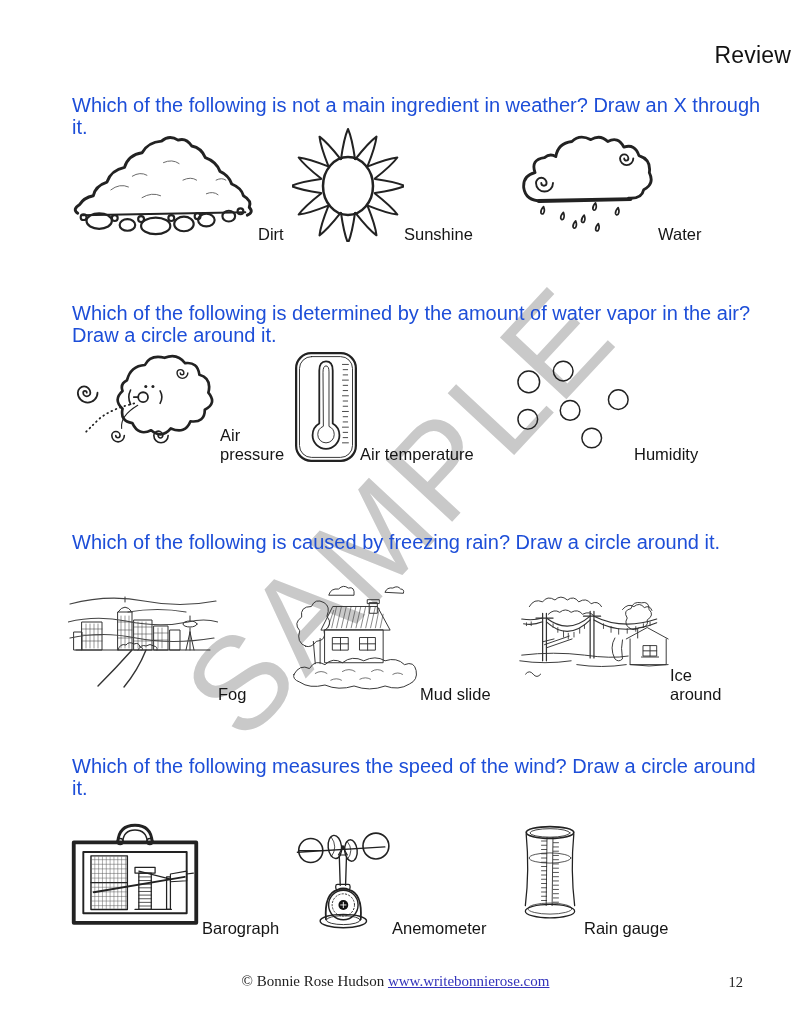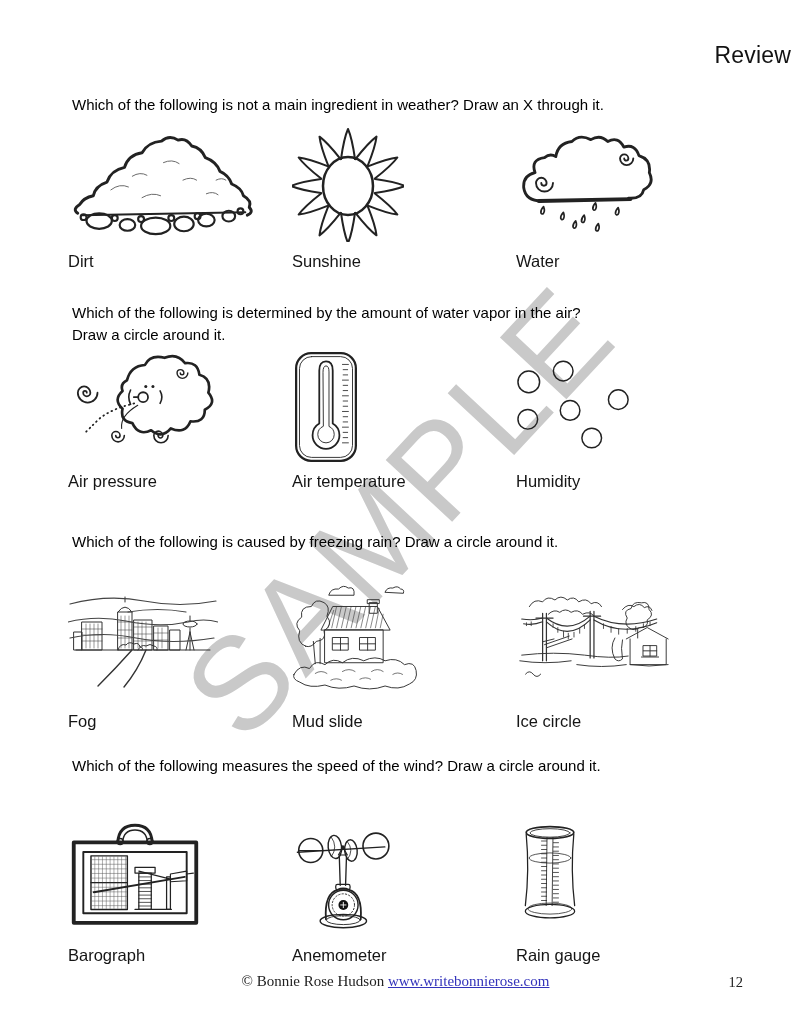--- a/index.html
+++ b/index.html
@@ -5,25 +5,25 @@
   html,body{margin:0;padding:0;background:#888;}
   .page{position:relative;width:791px;height:1024px;margin:0 auto;background:#ffffff;
         font-family:"Liberation Sans",sans-serif;overflow:hidden;}
   .watermark{position:absolute;left:399px;top:512px;
         transform:translate(-50%,-50%) rotate(-47deg);
         font-size:132px;font-weight:500;letter-spacing:3px;color:#c9c9c9;
         z-index:0;white-space:nowrap;user-select:none;}
   .content{position:absolute;inset:0;z-index:1;}
   .title{position:absolute;top:42px;left:0;width:100%;text-align:right;
         font-size:23px;color:#121212;letter-spacing:.2px;}
-  .prompt{position:absolute;left:72px;width:700px;font-size:15px;line-height:22px;color:#000000;}
+  .prompt{position:absolute;left:72px;width:700px;font-size:20px;line-height:22px;color:#1d4ed8;}
   #q1{top:94px}#q2{top:302px}#q3{top:531px}#q4{top:755px}
   .opt-row{position:absolute;left:68px;width:672px;display:grid;grid-template-columns:repeat(3,1fr);}
   #row1{top:124px}#row2{top:350px}#row3{top:572px}#row4{top:812px}
-  .opt{display:flex;flex-direction:column;align-items:flex-start;}
+  .opt{display:flex;align-items:flex-end;}
   .art{display:flex;align-items:center;justify-content:center;}
   #row1 .art{height:120px}#row2 .art{height:114px}#row3 .art{height:132px}#row4 .art{height:126px}
   .opt-label{margin-top:8px;font-size:16.5px;color:#151515;}
   .footer{position:absolute;top:973px;left:0;width:100%;text-align:center;
         font-family:"Liberation Serif",serif;font-size:15px;color:#222;}
   .footer a{color:#3333bb;text-decoration:underline;cursor:pointer;}
   .pagenum{position:absolute;top:974px;right:48px;
         font-family:"Liberation Serif",serif;font-size:14.5px;color:#222;}
   svg{display:block}
 </style>
@@ -225,21 +225,21 @@
             <path stroke-width="0.9" d="M16,31 v4 M11,32 v3"></path>
             <path d="M116,49 L138,37 L160,49 M120,49 V76 H158 V49"></path>
             <rect x="134" y="56" width="14" height="11"></rect>
             <path d="M141,56 V67 M134,61.5 H148 M132,68 H150"></path>
             <path d="M104,48 Q98,58 104,70 Q108,74 112,70 Q110,58 112,50"></path>
             <path d="M30,55 L56,46 M33,58 L59,49 M28,52 L40,49"></path>
             <path d="M6,66 Q40,62 72,66 Q100,70 118,67 M4,72 Q30,76 58,72 M64,76 Q90,80 116,76 M120,76 Q140,79 160,76"></path>
             <path d="M10,86 q4,-5 8,0 q4,5 8,0"></path>
           </svg>
         </div>
-        <div class="opt-label">Ice circle</div>
+        <div class="opt-label">Ice around</div>
       </div>
     </div>
 
     <div class="prompt" id="q4">Which of the following measures the speed of the wind? Draw a circle around it.</div>
     <div class="opt-row" id="row4">
       <div class="opt">
         <div class="art">
           <svg width="134" height="108" viewBox="0 0 140 112" fill="none" stroke="#222" stroke-linecap="round" stroke-linejoin="round">
             <path stroke-width="3" d="M52,22 Q53,4 70,4 Q87,4 88,22"></path>
             <path stroke-width="1.4" d="M57,22 Q58,9 70,9 Q82,9 83,22"></path>

